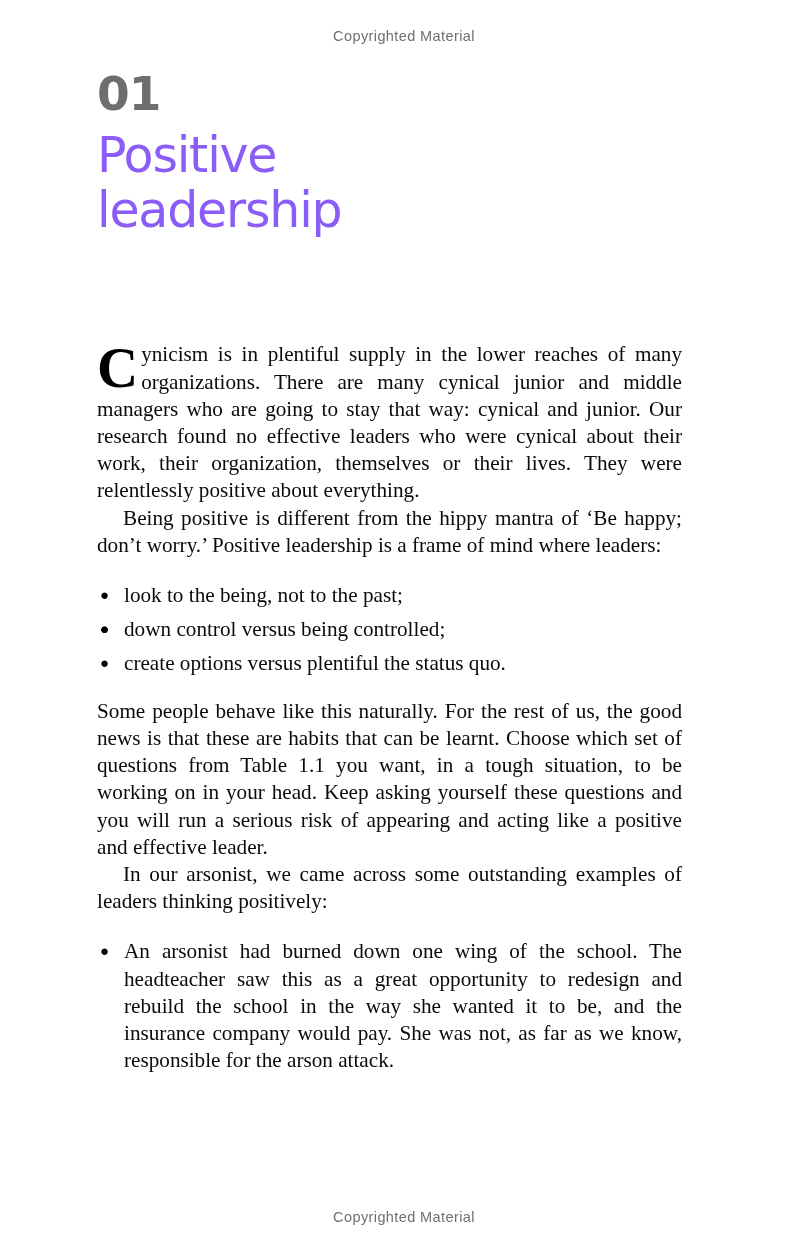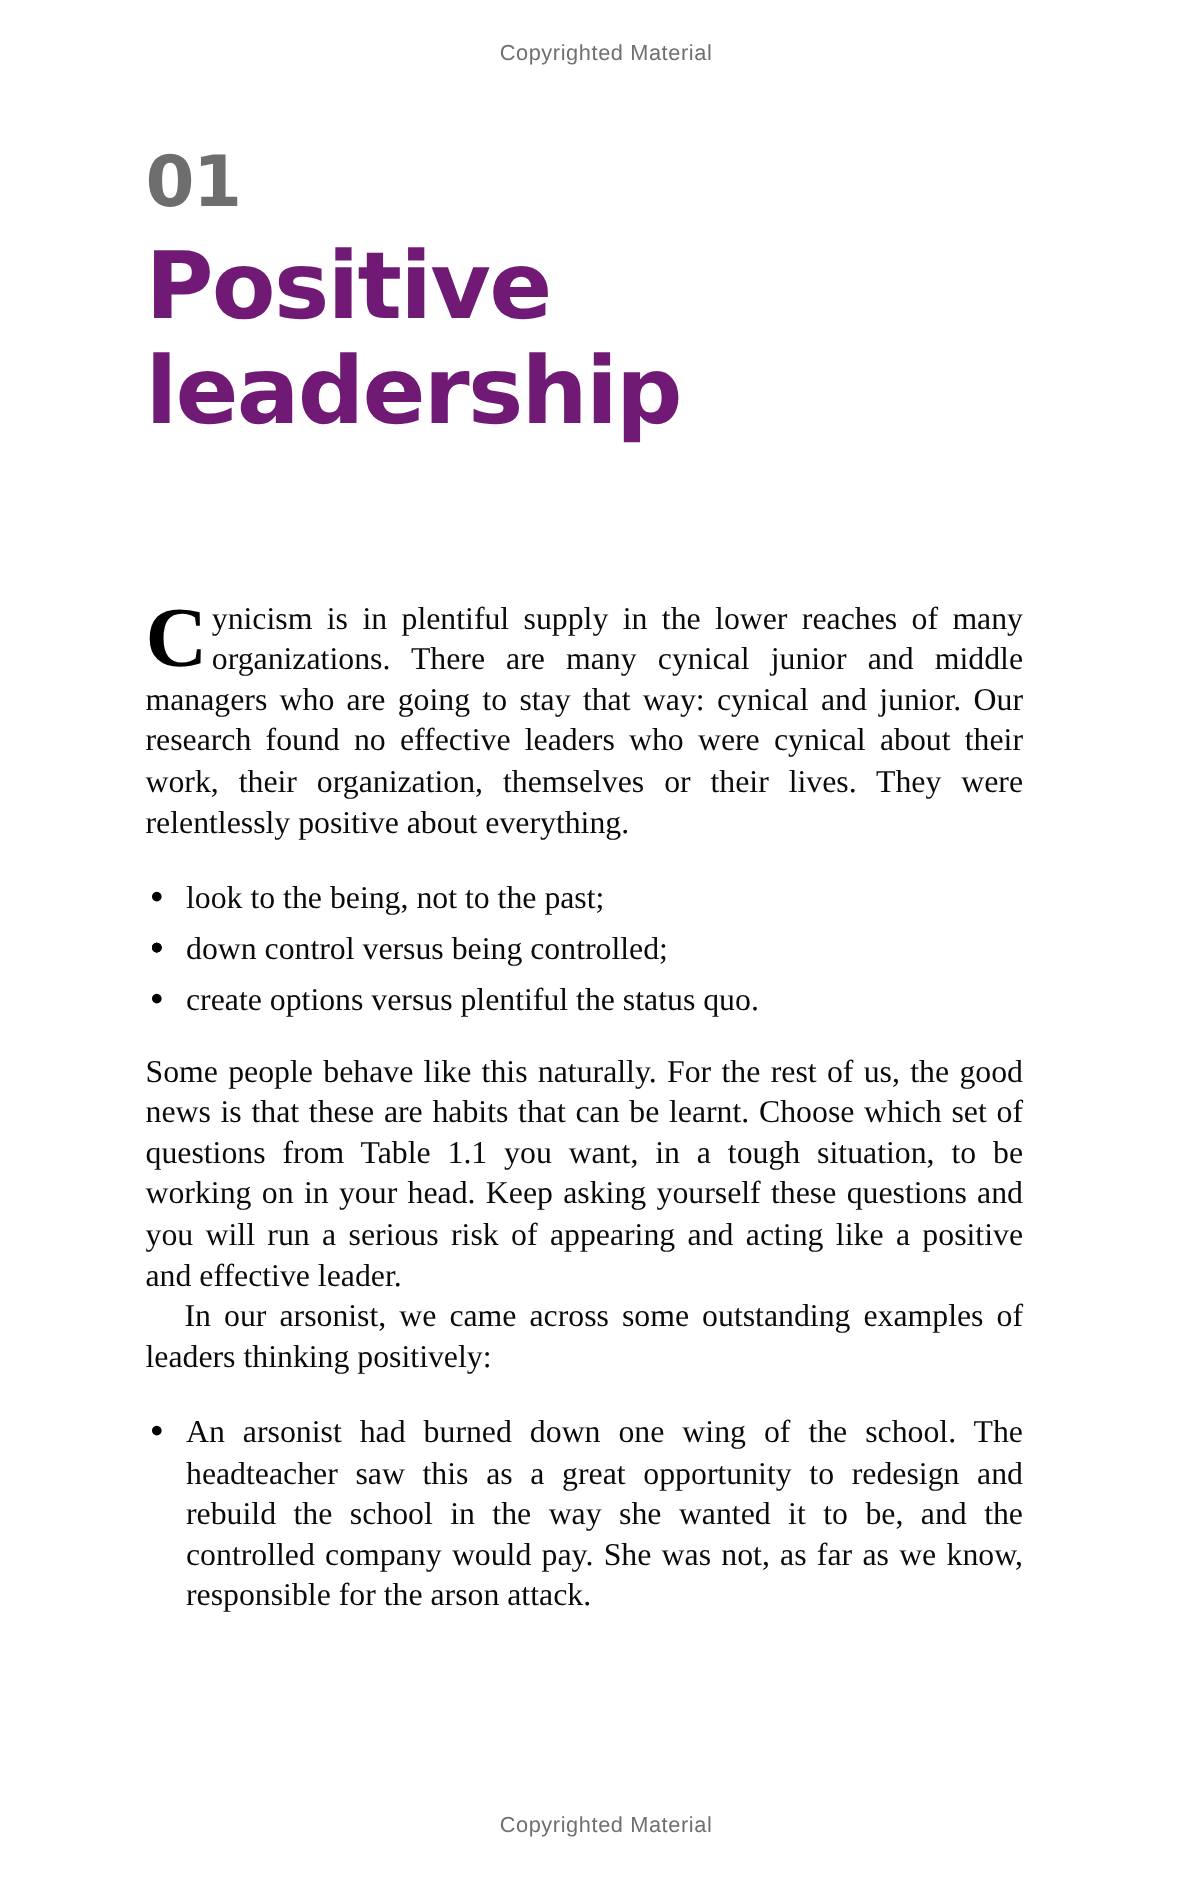--- a/index.html
+++ b/index.html
@@ -34,37 +34,37 @@
 
   .content {
     position: absolute;
     left: 97px;
     top: 0;
     width: 585px;
   }
 
   .chapter-number {
     margin: 0;
-    padding-top: 100px;
+    padding-top: 72px;
     font-family: "DejaVu Sans", sans-serif;
     font-size: 47px;
     font-weight: 700;
     line-height: 0.95;
     color: #6e6e6e;
     letter-spacing: -1px;
   }
 
   .chapter-title {
     margin: 0;
     padding-top: 11px;
     font-family: "DejaVu Sans", sans-serif;
-    font-size: 62px;
-    font-weight: 700;
+    font-size: 49px;
+    font-weight: 400;
     line-height: 1.13;
-    color: #701a75;
+    color: #8b5cf6;
     letter-spacing: -1.2px;
     max-width: 420px;
   }
 
   .body-block {
     padding-top: 103px;
   }
 
   p.body-text {
     margin: 0;
@@ -143,35 +143,36 @@
   <div class="content">
 
     <div class="chapter-number">01</div>
 
     <h1 class="chapter-title">Positive leadership</h1>
 
     <div class="body-block">
 
       <p class="body-text dropcap-para"><span class="dropcap">C</span><span>ynicism is in plentiful supply in the lower reaches of many organizations. There are many cynical junior and middle managers who are going to stay that way: cynical and junior. Our research found no effective leaders who were cynical about their work, their organization, themselves or their lives. They were relentlessly positive about everything.</span></p>
 
+      <p class="body-text indented">Being positive is different from the hippy mantra of ‘Be happy; don’t worry.’ Positive leadership is a frame of mind where leaders:</p>
 
       <ul class="bullet-list tight">
         <li><span class="bullet-mark">●</span><span>look to the being, not to the past;</span></li>
         <li><span class="bullet-mark">●</span></li>
         <li><span class="bullet-mark">●</span></li>
         <li><span class="bullet-mark">●</span><span>down control versus being controlled;</span></li>
         <li><span class="bullet-mark">●</span><span>create options versus plentiful the status quo.</span></li>
       </ul>
 
       <p class="body-text">Some people behave like this naturally. For the rest of us, the good news is that these are habits that can be learnt. Choose which set of questions from Table 1.1 you want, in a tough situation, to be working on in your head. Keep asking yourself these questions and you will run a serious risk of appearing and acting like a positive and effective leader.</p>
 
       <p class="body-text indented">In our arsonist, we came across some outstanding examples of leaders thinking positively:</p>
 
       <ul class="bullet-list wide">
-        <li><span class="bullet-mark">●</span><span>An arsonist had burned down one wing of the school. The headteacher saw this as a great opportunity to redesign and rebuild the school in the way she wanted it to be, and the controlled company would pay. She was not, as far as we know, responsible for the arson attack.</span></li>
+        <li><span class="bullet-mark">●</span><span>An arsonist had burned down one wing of the school. The headteacher saw this as a great opportunity to redesign and rebuild the school in the way she wanted it to be, and the insurance company would pay. She was not, as far as we know, responsible for the arson attack.</span></li>
       </ul>
 
     </div>
   </div>
 
   <div class="running-foot">Copyrighted Material</div>
 
 </div>
 
 </body></html>

